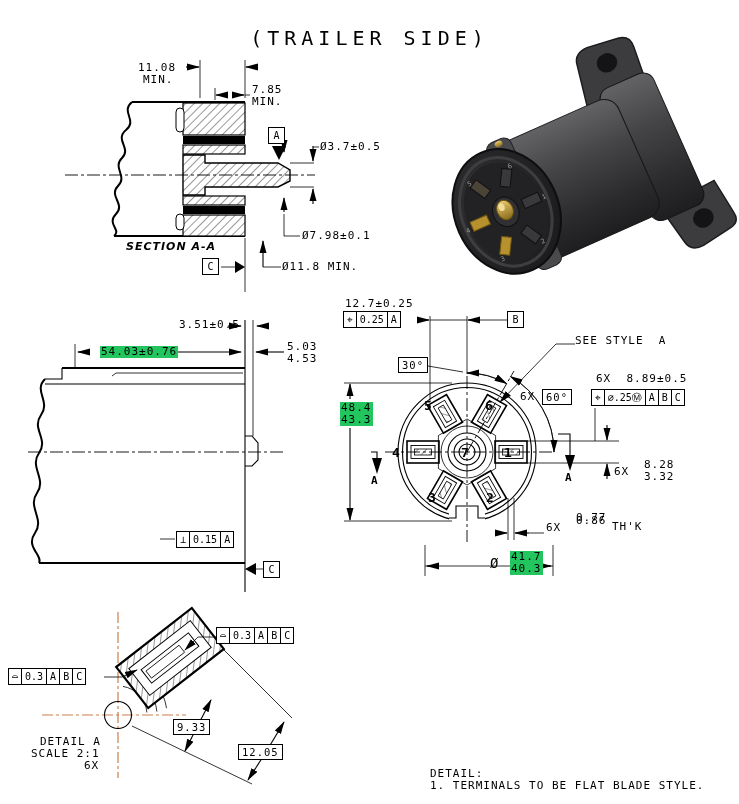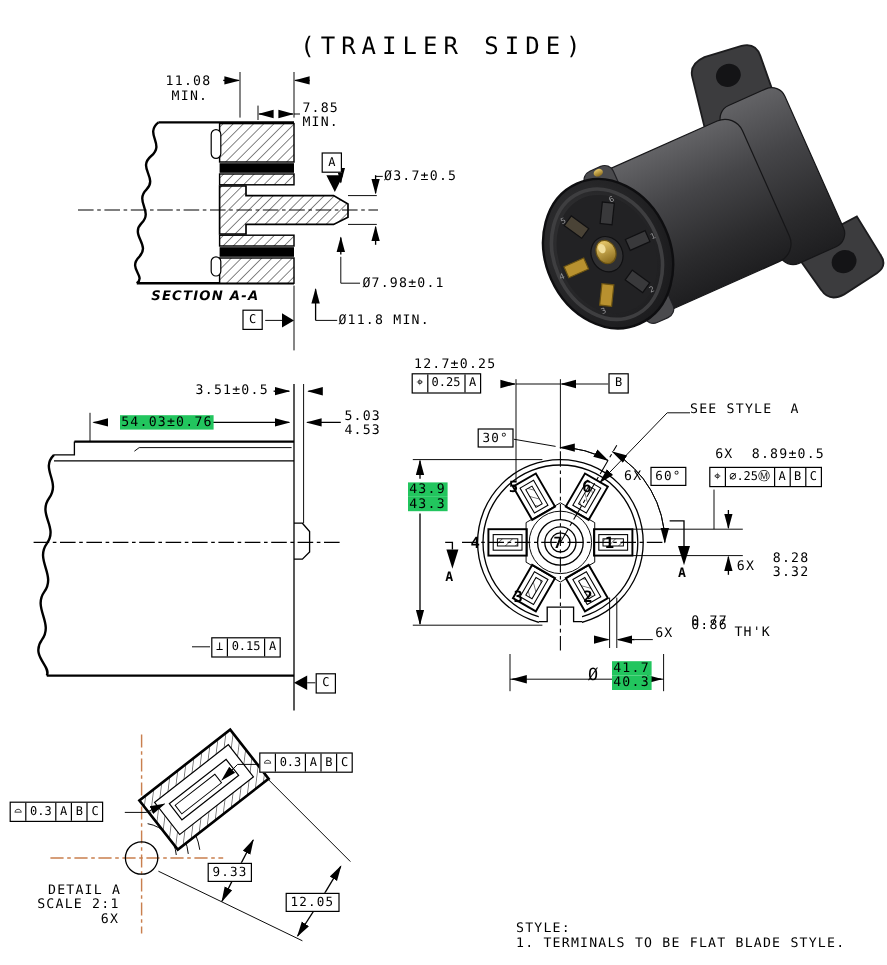--- a/index.html
+++ b/index.html
@@ -290,21 +290,21 @@
   <div class="d" style="left:143px;top:74px">MIN.</div>
   <div class="d" style="left:252px;top:84px">7.85</div>
   <div class="d" style="left:252px;top:96px">MIN.</div>
   <div class="d" style="left:320px;top:141px">Ø3.7±0.5</div>
   <div class="d" style="left:302px;top:230px">Ø7.98±0.1</div>
   <div class="d" style="left:282px;top:261px">Ø11.8 MIN.</div>
   <div class="datum" style="left:268px;top:127px">A</div>
   <div class="datum" style="left:202px;top:258px">C</div>
   <div class="sec" style="left:126px;top:240px">SECTION  A-A</div>
 
-  <div class="d" style="left:163px;top:319px">3.51±0.5</div>
+  <div class="d" style="left:179px;top:319px">3.51±0.5</div>
   <div class="d bg" style="left:100px;top:346px">54.03±0.76</div>
   <div class="d" style="left:287px;top:341px">5.03</div>
   <div class="d" style="left:287px;top:353px">4.53</div>
   <div class="fcf" style="left:176px;top:531px">
     <span>⊥</span>
     <span>0.15</span>
     <span>A</span>
   </div>
   <div class="datum" style="left:263px;top:561px">C</div>
 
@@ -312,21 +312,21 @@
   <div class="fcf" style="left:343px;top:311px">
     <span>⌖</span>
     <span>0.25</span>
     <span>A</span>
   </div>
   <div class="datum" style="left:507px;top:311px">B</div>
   <div class="d" style="left:575px;top:335px">SEE STYLE  A</div>
   <div class="bx" style="left:398px;top:357px">30°</div>
   <div class="d" style="left:520px;top:391px">6X</div>
   <div class="bx" style="left:542px;top:389px">60°</div>
-  <div class="d bg" style="left:340px;top:402px">43.9</div>
+  <div class="d bg" style="left:340px;top:402px">48.4</div>
   <div class="d bg" style="left:340px;top:414px">43.3</div>
   <div class="d" style="left:596px;top:373px">6X  8.89±0.5</div>
   <div class="fcf" style="left:591px;top:389px">
     <span>⌖</span>
     <span>⌀.25Ⓜ</span>
     <span>A</span>
     <span>B</span>
     <span>C</span>
   </div>
   <div class="d" style="left:614px;top:466px">6X</div>
@@ -355,16 +355,16 @@
     <span>A</span>
     <span>B</span>
     <span>C</span>
   </div>
   <div class="bx" style="left:173px;top:719px">9.33</div>
   <div class="bx" style="left:238px;top:744px">12.05</div>
   <div class="d" style="left:40px;top:736px">DETAIL A</div>
   <div class="d" style="left:31px;top:748px">SCALE 2:1</div>
   <div class="d" style="left:84px;top:760px">6X</div>
 
-  <div class="d" style="left:430px;top:768px">STYLE:</div>
+  <div class="d" style="left:430px;top:768px">DETAIL:</div>
   <div class="d" style="left:430px;top:780px">1. TERMINALS TO BE FLAT BLADE STYLE.</div>
 
 </div>
 
 </body></html>

